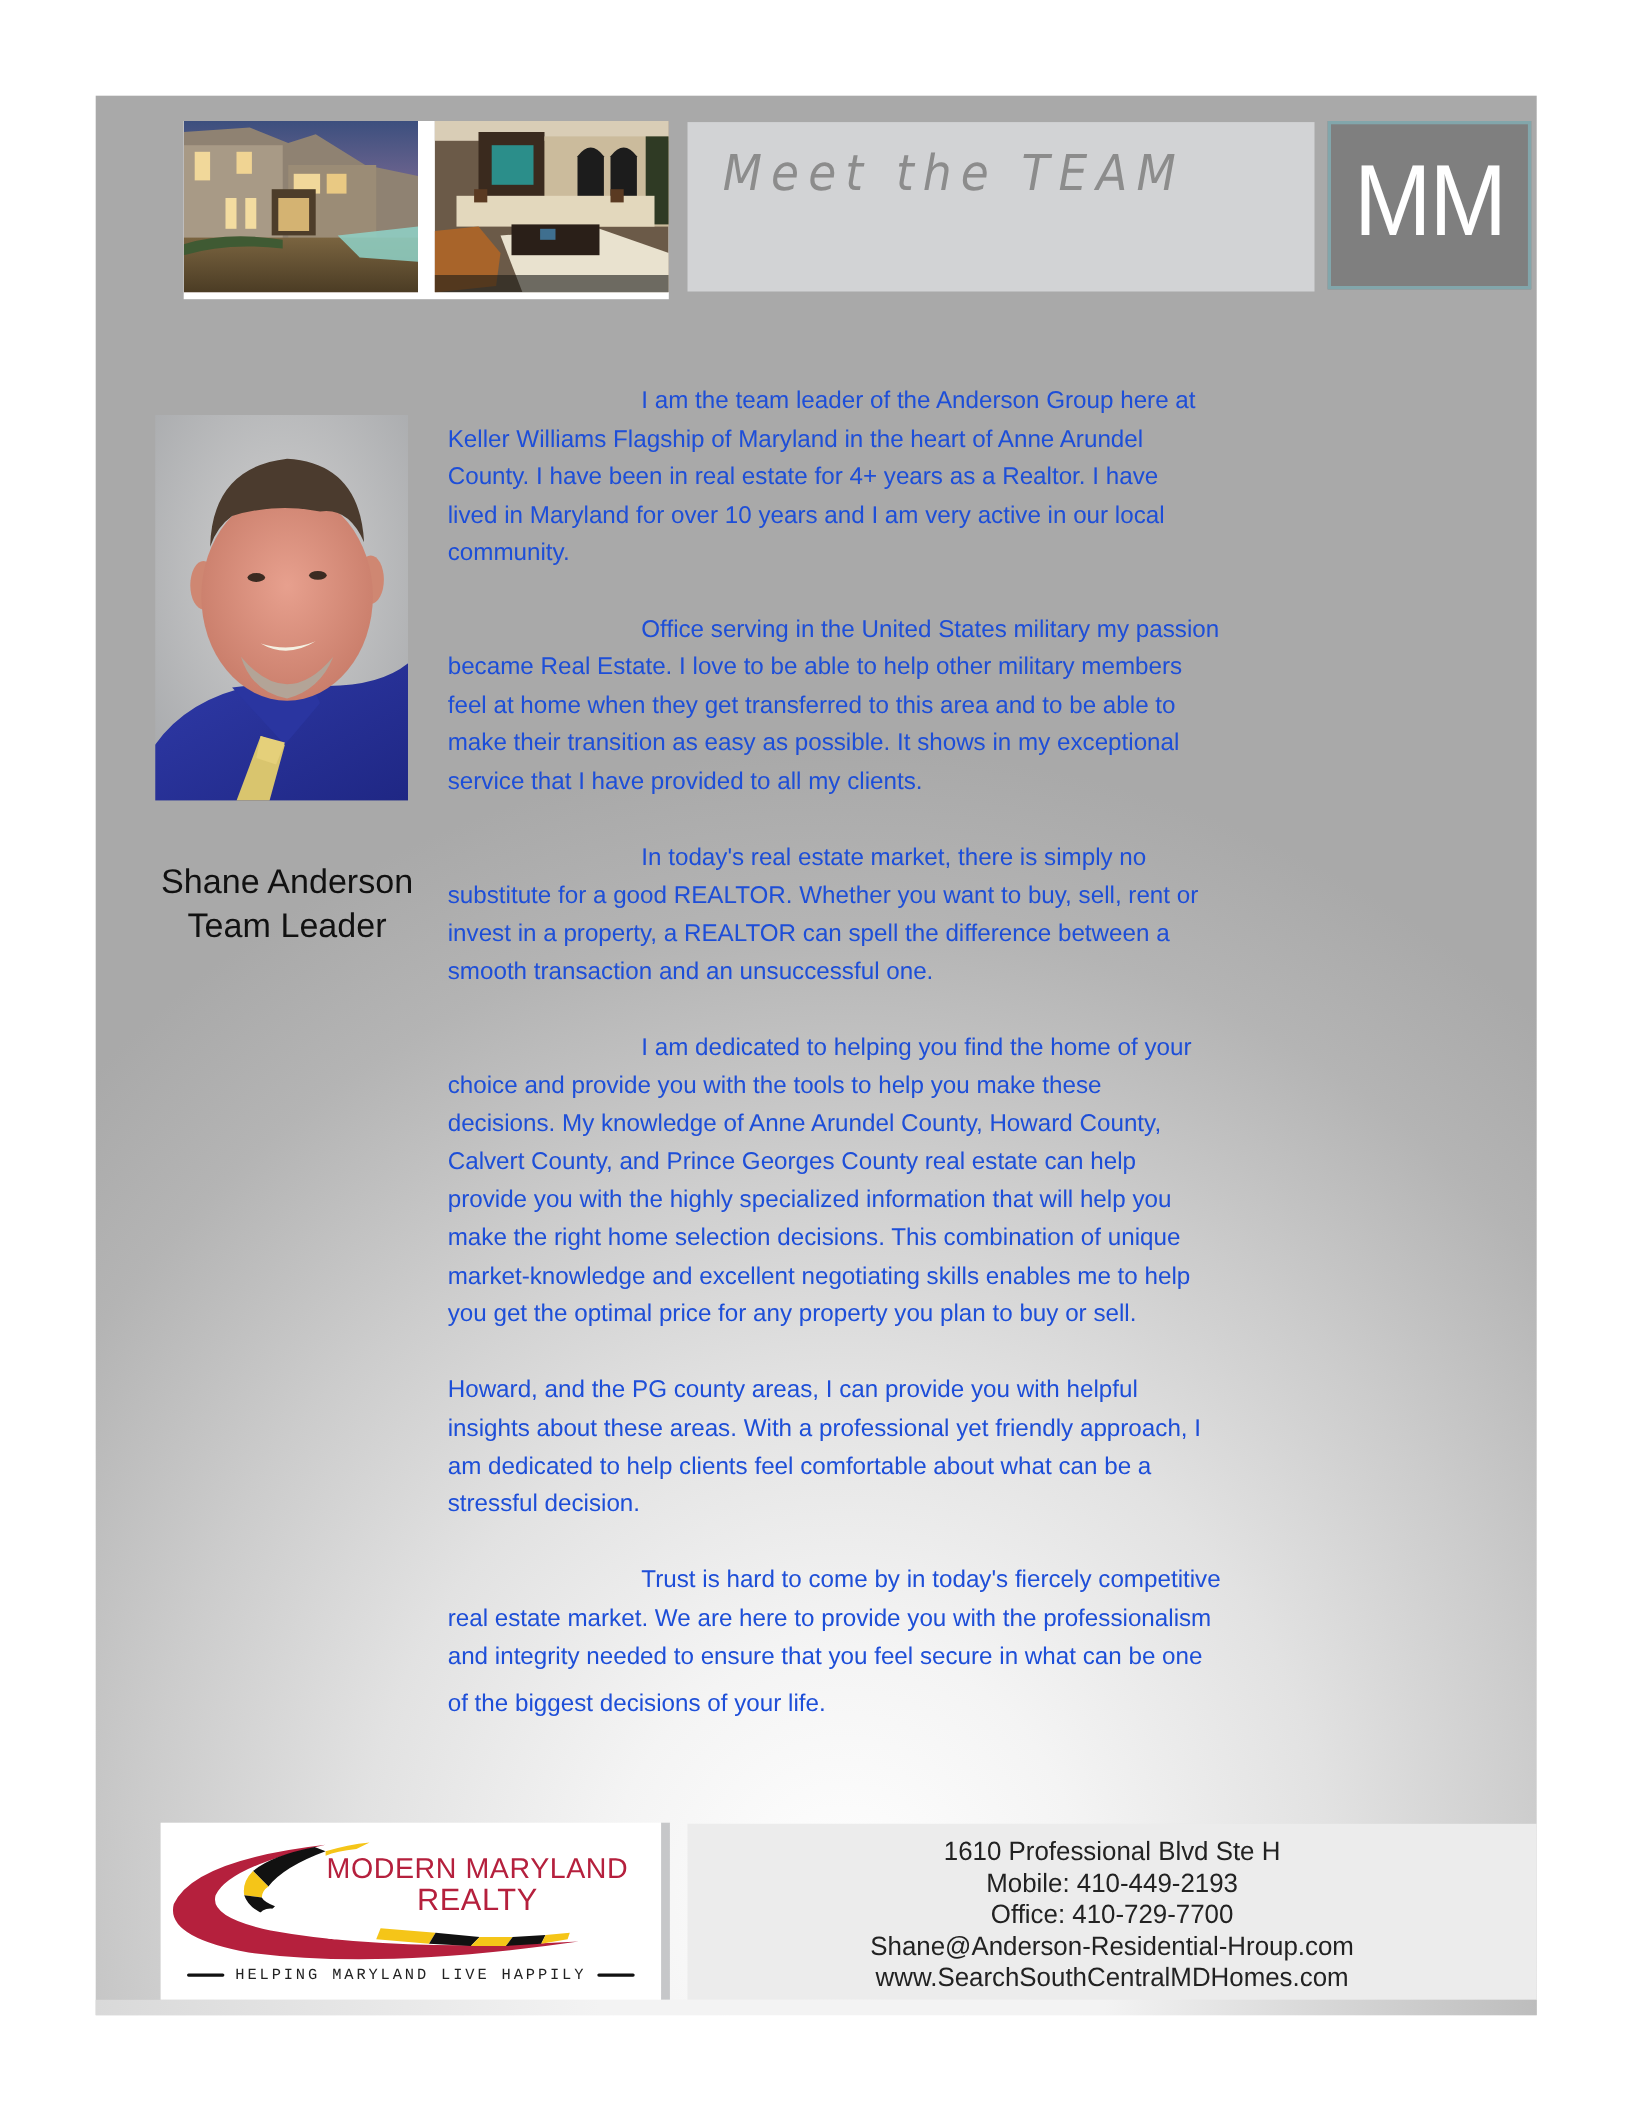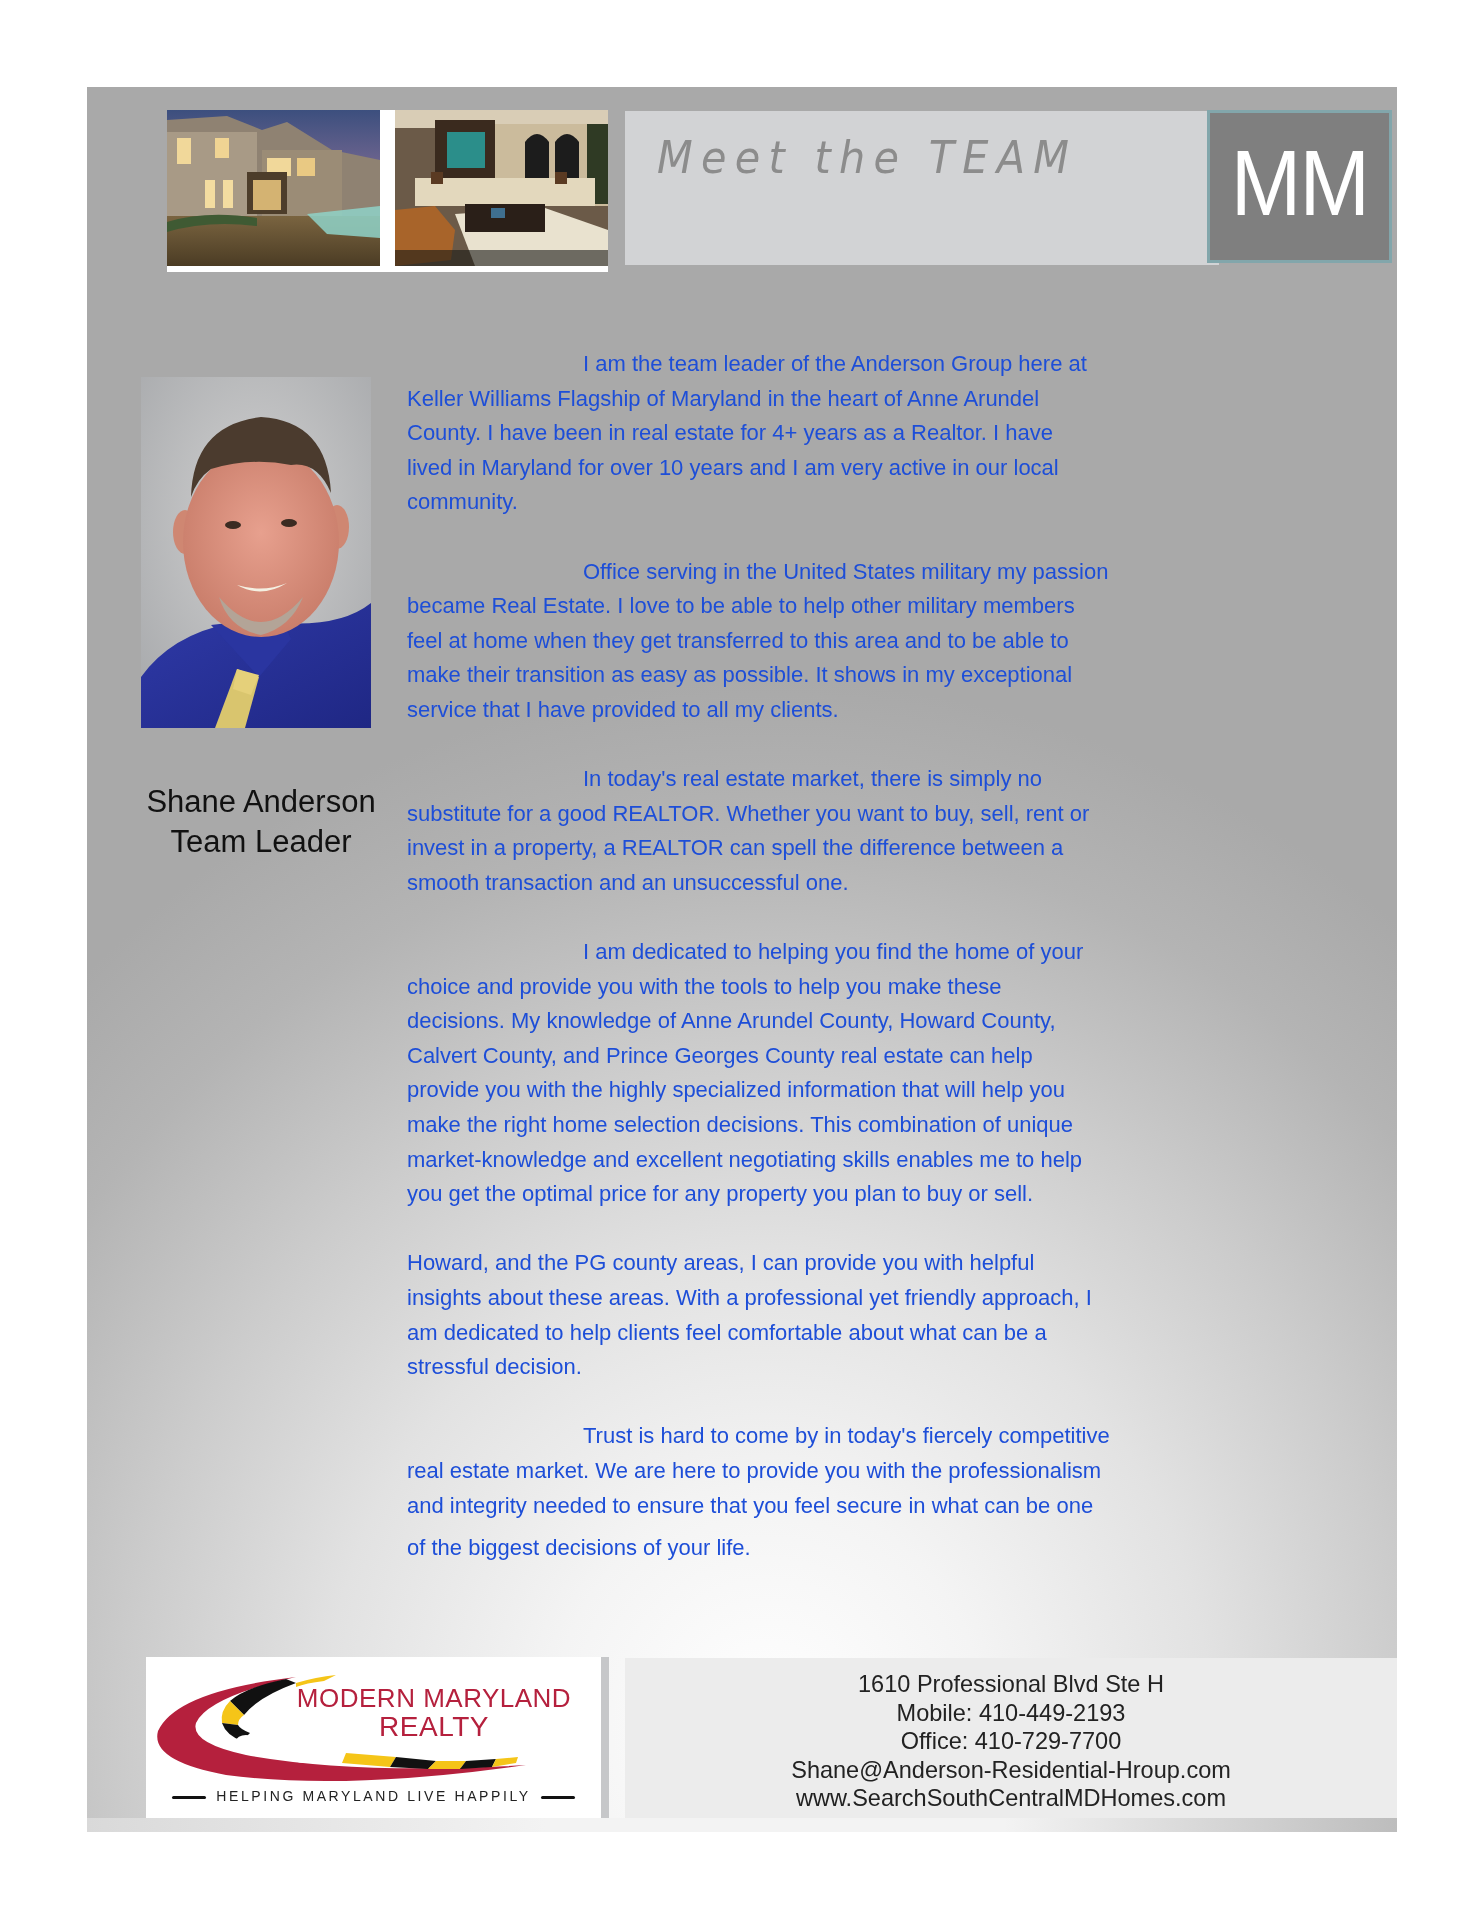--- a/index.html
+++ b/index.html
@@ -6,42 +6,42 @@
   body { width:1484px; height:1920px; position:relative; background:#ffffff; overflow:hidden; font-family:"Liberation Sans", sans-serif; }
   .abs { position:absolute; }
   #frame { left:87px; top:87px; width:1310px; height:1745px;
     background: radial-gradient(ellipse 75% 60% at 52% 94%, #ffffff 0%, #f4f4f4 22%, #e2e2e2 45%, #cccccc 65%, #b4b4b4 85%, #a9a9a9 100%);
   }
   #photo-strip { left:167px; top:110px; width:441px; height:162px; background:#ffffff; }
   .photo { position:absolute; top:0; height:156px; overflow:hidden; }
   #photo1 { left:0; width:213px; }
   #photo2 { left:228px; width:213px; }
   .photo svg { width:100%; height:100%; display:block; }
-  #title-box { left:625px; top:111px; width:570px; height:154px; background:#d2d3d5;padding-left:24px; }
+  #title-box { left:625px; top:111px; width:570px; height:154px; background:#d2d3d5; }
   #title-text { position:absolute; left:32px; top:20px; font-family:"DejaVu Sans", sans-serif; font-size:45px; font-style:italic; font-weight:normal; letter-spacing:9px; color:#8c8c8c; white-space:nowrap; transform:scaleX(0.92); transform-origin:left center; }
   #mm-box { left:1207px; top:110px; width:179px; height:147px; background:#7f7f7f; border:3px solid #82a6ab; }
   #mm-text { position:absolute; left:0; right:0; top:18px; text-align:center; color:#ffffff; font-size:92px; line-height:104px; letter-spacing:-2px; transform:scaleX(0.92); }
   #portrait { left:141px; top:377px; width:230px; height:351px; overflow:hidden; }
   #portrait svg { width:100%; height:100%; display:block; }
   #name-block { left:121px; top:782px; width:280px; text-align:center; color:#111111; font-size:31px; line-height:40px; }
   #bio { left:407px; top:347px; width:980px; color:#1d4ed8; font-size:22px; line-height:34.6px; }
   #bio .line { white-space:nowrap; height:34.6px; }
   #bio .line.first { padding-left:176px; }
   #bio .gap { height:34.6px; }
   #bio .line.last-extra { margin-top:8px; }
   #logo-box { left:146px; top:1657px; width:455px; height:161px; background:#ffffff; }
   #logo-edge { left:601px; top:1657px; width:8px; height:161px; background:#c6c7c9; }
   #contact-box { left:625px; top:1658px; width:772px; height:160px; background:#ececec; }
   #contact-lines { position:absolute; left:0; right:0; top:12px; text-align:center; color:#222222; font-size:24px; line-height:28.6px; }
   #contact-lines div { white-space:nowrap; transform:scaleX(0.98); }
   #bottom-band { left:87px; top:1818px; width:1310px; height:14px; background:linear-gradient(90deg, #d9d9d9 0%, #f3f3f3 35%, #f3f3f3 70%, #bdbdbd 100%); }
   #logo-svg { position:absolute; left:0; top:0; width:455px; height:161px; }
   .logo-brand { position:absolute; left:118px; top:26px; width:340px; text-align:center; color:#b5203d; font-weight:normal; font-size:26px; letter-spacing:0.5px; white-space:nowrap; }
   .logo-sub { position:absolute; left:118px; top:54px; width:340px; text-align:center; color:#b5203d; font-size:28px; letter-spacing:0.5px; }
-  .logo-tag { position:absolute; left:0; width:455px; top:131px; text-align:center; color:#222222; font-size:14px; letter-spacing:2.6px; white-space:nowrap; }
+  .logo-tag { position:absolute; left:0; width:455px; top:131px; text-align:center; color:#222222; font-size:14px; letter-spacing:2.6px; white-space:nowrap;font-family:Liberation Mono, monospace; }
   .logo-tag .dash { display:inline-block; width:34px; height:3px; background:#111; vertical-align:middle; margin:0 10px; border-radius:2px; }
 </style>
 </head>
 <body>
 
 <div id="frame" class="abs"></div>
 
 <div id="photo-strip" class="abs">
   <div id="photo1" class="photo">
     <svg viewBox="0 0 213 156" preserveAspectRatio="none">

